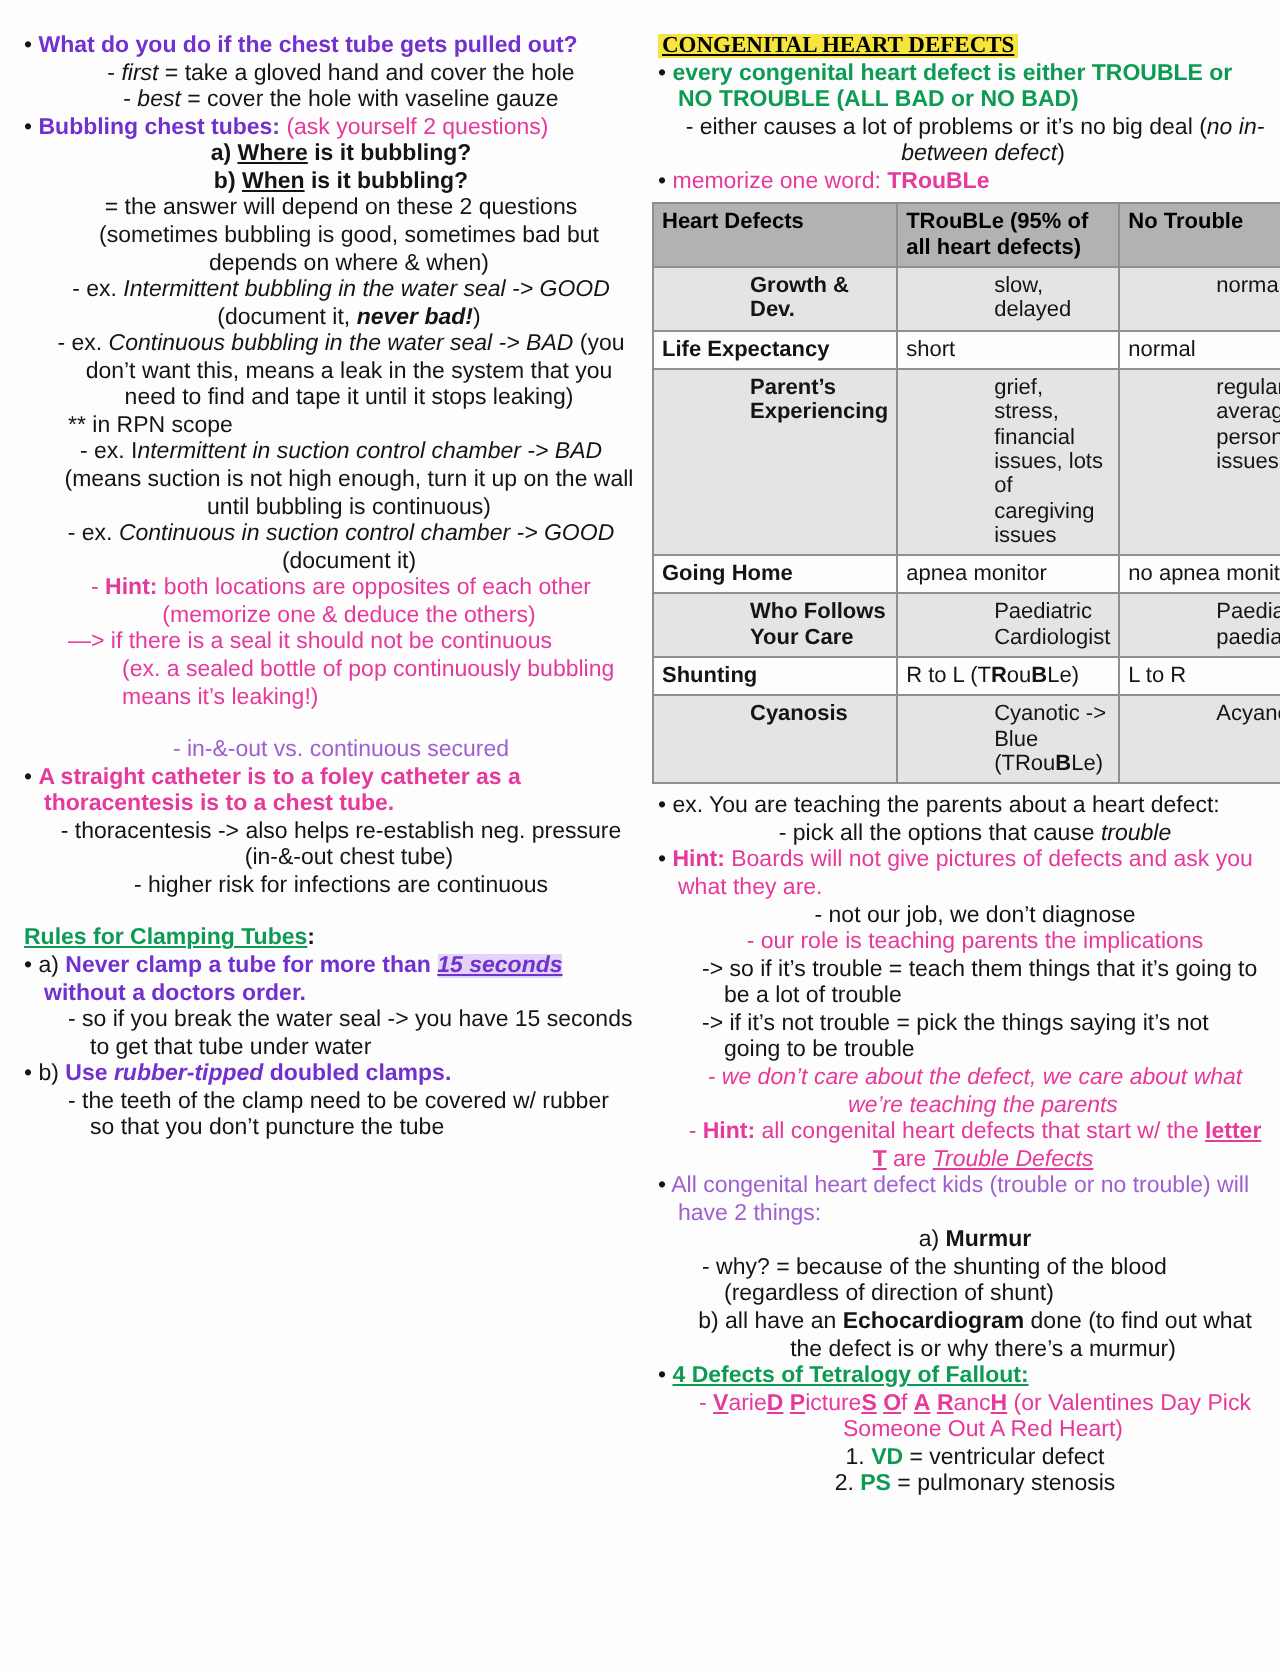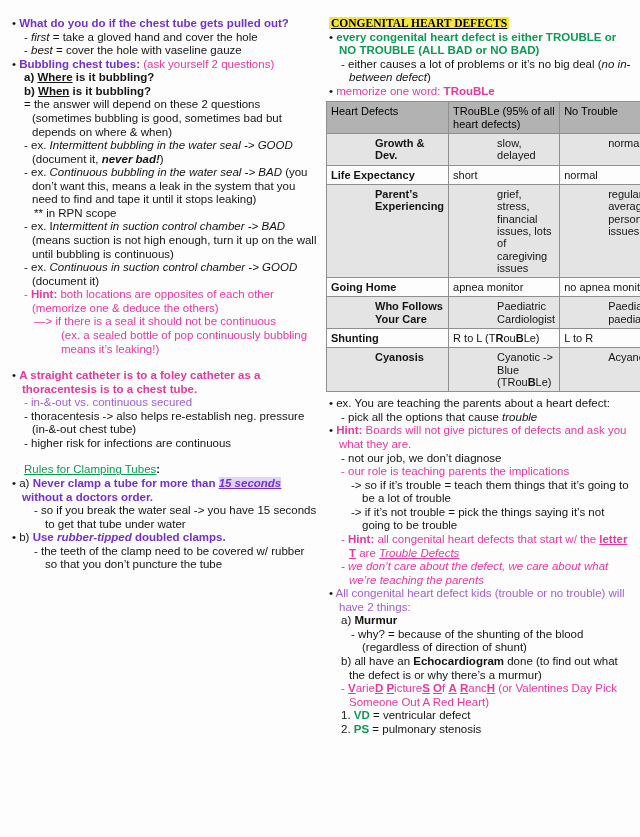--- a/index.html
+++ b/index.html
@@ -13,36 +13,36 @@
     font-family:"Liberation Sans","DejaVu Sans",sans-serif;
     font-size:11.5px;line-height:1.18;color:var(--ink);
     -webkit-font-smoothing:antialiased;
   }
   .page{display:flex;gap:9px;padding:17px 6px 0 9px;box-sizing:border-box;width:640px;}
   .col{box-sizing:border-box;}
   .col-left{width:308px;flex:0 0 308px;}
   .col-right{width:308px;flex:1;}
   .line{margin:0;}
   .b0{padding-left:13px;text-indent:-10px;}
-  .s1{padding-left:23px;text-indent:-8px;}
+  .s1{padding-left:23px;text-indent:-8px;text-align:center;}
   .s2{padding-left:36px;text-indent:-11px;}
   .s3{padding-left:52px;text-indent:0;}
   .plain{padding-left:3px;}
   .gap{height:13px;}
   .pu{color:var(--purple);font-weight:bold;}
   .lpu{color:var(--lpurple);}
   .pk{color:var(--pink);}
   .pkb{color:var(--pink);font-weight:bold;}
   .grb{color:var(--green);font-weight:bold;}
-  .gru{color:var(--green);font-weight:normal;text-decoration:underline;margin-left:12px;}
+  .gru{color:var(--green);font-weight:bold;text-decoration:underline;}
   .yhl{background:var(--yellow);color:#000;font-weight:bold;text-decoration:underline;padding:0 2px;font-family:Liberation Serif, serif;}
   .phl{background:var(--lavender);}
   table.hd{border-collapse:collapse;width:100%;margin:3px 0 5px 0;font-size:11px;line-height:1.12;}
   table.hd th,table.hd td{border:1px solid var(--border);padding:3px 4px;vertical-align:top;text-align:left;}
-  table.hd th{background:var(--hdrgray);color:#000;font-weight:normal;}
+  table.hd th{background:var(--hdrgray);color:#000;font-weight:bold;}
   table.hd td.lbl{font-weight:bold;}
   table.hd tr.shaded td{background:var(--rowgray);padding-left:48px;}
   table.hd col.c1{width:90px;} table.hd col.c2{width:96px;}
 </style>
 </head>
 <body>
 
 <div class="page">
   <div class="col col-left" id="col-left">
       <div class="line b0">• <span class="pu">What do you do if the chest tube gets pulled out?</span></div>
@@ -54,22 +54,22 @@
       <div class="line s1">= the answer will depend on these 2 questions (sometimes bubbling is good, sometimes bad but depends on where &amp; when)</div>
       <div class="line s1">- ex. <i>Intermittent bubbling in the water seal -&gt; GOOD</i> (document it, <b><i>never bad!</i></b>)</div>
       <div class="line s1">- ex. <i>Continuous bubbling in the water seal -&gt; BAD</i> (you don’t want this, means a leak in the system that you need to find and tape it until it stops leaking)</div>
       <div class="line s2">** in RPN scope</div>
       <div class="line s1">- ex. I<i>ntermittent in suction control chamber -&gt; BAD</i> (means suction is not high enough, turn it up on the wall until bubbling is continuous)</div>
       <div class="line s1">- ex. <i>Continuous in suction control chamber -&gt; GOOD</i> (document it)</div>
       <div class="line s1"><span class="pk">- <b>Hint:</b> both locations are opposites of each other (memorize one &amp; deduce the others)</span></div>
       <div class="line s2"><span class="pk">—&gt; if there is a seal it should not be continuous</span></div>
       <div class="line s3"><span class="pk">(ex. a sealed bottle of pop continuously bubbling means it’s leaking!)</span></div>
       <div class="line gap"></div>
+      <div class="line s1"><span class="lpu">- in-&amp;-out vs. continuous secured</span></div>
       <div class="line b0">• <span class="pkb">A straight catheter is to a foley catheter as a thoracentesis is to a chest tube.</span></div>
-      <div class="line s1"><span class="lpu">- in-&amp;-out vs. continuous secured</span></div>
       <div class="line s1">- thoracentesis -&gt; also helps re-establish neg. pressure (in-&amp;-out chest tube)</div>
       <div class="line s1">- higher risk for infections are continuous</div>
       <div class="line gap"></div>
       <div class="line plain"><span class="gru">Rules for Clamping Tubes</span><b>:</b></div>
       <div class="line b0">• a) <span class="pu">Never clamp a tube for more than <i><u><span class="phl">15 seconds</span></u></i> without a doctors order.</span></div>
       <div class="line s2">- so if you break the water seal -&gt; you have 15 seconds to get that tube under water</div>
       <div class="line b0">• b) <span class="pu">Use <i>rubber-tipped</i> doubled clamps.</span></div>
       <div class="line s2">- the teeth of the clamp need to be covered w/ rubber so that you don’t puncture the tube</div>
     </div>
   <div class="col col-right" id="col-right">
@@ -128,23 +128,24 @@
           </tr>
         </tbody>
       </table>
       <div class="line b0">• ex. You are teaching the parents about a heart defect:</div>
       <div class="line s1">- pick all the options that cause <i>trouble</i></div>
       <div class="line b0">• <span class="pk"><b>Hint:</b> Boards will not give pictures of defects and ask you what they are.</span></div>
       <div class="line s1">- not our job, we don’t diagnose</div>
       <div class="line s1"><span class="pk">- our role is teaching parents the implications</span></div>
       <div class="line s2">-&gt; so if it’s trouble = teach them things that it’s going to be a lot of trouble</div>
       <div class="line s2">-&gt; if it’s not trouble = pick the things saying it’s not going to be trouble</div>
+      <div class="line s1"><span class="pk"><i>- we don’t care about the defect, we care about what we’re teaching the parents</i></span></div>
       <div class="line s1"><span class="pk">- <b>Hint:</b> all congenital heart defects that start w/ the <b><u>letter T</u></b> are <i><u>Trouble Defects</u></i></span></div>
-      <div class="line s1"><span class="pk"><i>- we don’t care about the defect, we care about what we’re teaching the parents</i></span></div>
       <div class="line b0">• <span class="lpu">All congenital heart defect kids (trouble or no trouble) will have 2 things:</span></div>
       <div class="line s1">a) <b>Murmur</b></div>
       <div class="line s2">- why? = because of the shunting of the blood (regardless of direction of shunt)</div>
       <div class="line s1">b) all have an <b>Echocardiogram</b> done (to find out what the defect is or why there’s a murmur)</div>
+      <div class="line b0">• <span class="gru">4 Defects of Tetralogy of Fallout:</span></div>
       <div class="line s1"><span class="pk">- <b><u>V</u></b>arie<b><u>D</u></b> <b><u>P</u></b>icture<b><u>S</u></b> <b><u>O</u></b>f <b><u>A</u></b> <b><u>R</u></b>anc<b><u>H</u></b> (or Valentines Day Pick Someone Out A Red Heart)</span></div>
       <div class="line s1">1. <span class="grb">VD</span> = ventricular defect</div>
       <div class="line s1">2. <span class="grb">PS</span> = pulmonary stenosis</div>
     </div>
 </div>
 
 </body></html>

